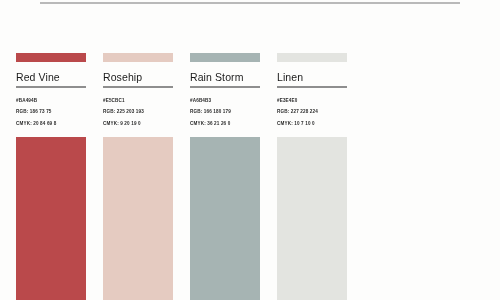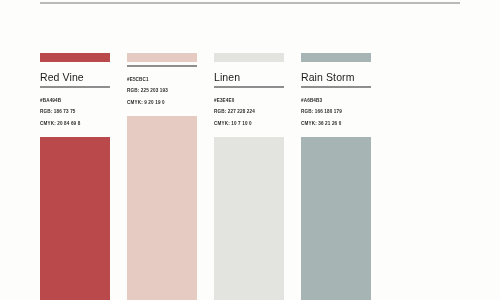--- a/index.html
+++ b/index.html
@@ -27,21 +27,21 @@
 
   
   #palette {
     position: absolute;
     left: 0;
     top: 0;
     width: 500px;
     height: 300px;
     display: flex;
     justify-content: flex-start;
-    padding-left: 40px;
+    padding-left: 16px;
     box-sizing: border-box;
   }
 
   .swatch-column {
     width: 70px;
     margin-right: 17px;
     display: flex;
     flex-direction: column;
     position: relative;
   }
@@ -107,47 +107,48 @@
     <div class="codes">
       <div class="code-line">#BA494B</div>
       <div class="code-line">RGB: 186 73 75</div>
       <div class="code-line">CMYK: 20 84 69 8</div>
     </div>
     <div class="color-block" style="background: rgb(186, 73, 75);"></div>
   </div>
 
   <div class="swatch-column">
     <div class="color-bar" style="background: rgb(229, 203, 193);"></div>
+    <div class="color-name">Rosehip</div>
     <div class="name-rule"></div>
     <div class="codes">
       <div class="code-line">#E5CBC1</div>
       <div class="code-line">RGB: 225 203 193</div>
       <div class="code-line">CMYK: 9 20 19 0</div>
     </div>
     <div class="color-block" style="background: rgb(229, 203, 193);"></div>
   </div>
 
+
+  <div class="swatch-column">
+    <div class="color-bar" style="background: rgb(166, 180, 179);"></div>
+    <div class="color-name">Rain Storm</div>
+    <div class="name-rule"></div>
+    <div class="codes">
+      <div class="code-line">#A6B4B3</div>
+      <div class="code-line">RGB: 166 180 179</div>
+      <div class="code-line">CMYK: 36 21 26 0</div>
+    </div>
+    <div class="color-block" style="background: rgb(166, 180, 179);"></div>
+  </div>
 
   <div class="swatch-column">
     <div class="color-bar" style="background: rgb(227, 228, 224);"></div>
     <div class="color-name">Linen</div>
     <div class="name-rule"></div>
     <div class="codes">
       <div class="code-line">#E3E4E0</div>
       <div class="code-line">RGB: 227 228 224</div>
       <div class="code-line">CMYK: 10 7 10 0</div>
     </div>
     <div class="color-block" style="background: rgb(227, 228, 224);"></div>
   </div>
 
-  <div class="swatch-column">
-    <div class="color-bar" style="background: rgb(166, 180, 179);"></div>
-    <div class="color-name">Rain Storm</div>
-    <div class="name-rule"></div>
-    <div class="codes">
-      <div class="code-line">#A6B4B3</div>
-      <div class="code-line">RGB: 166 180 179</div>
-      <div class="code-line">CMYK: 36 21 26 0</div>
-    </div>
-    <div class="color-block" style="background: rgb(166, 180, 179);"></div>
-  </div>
-
 </div>
 
 </body></html>

